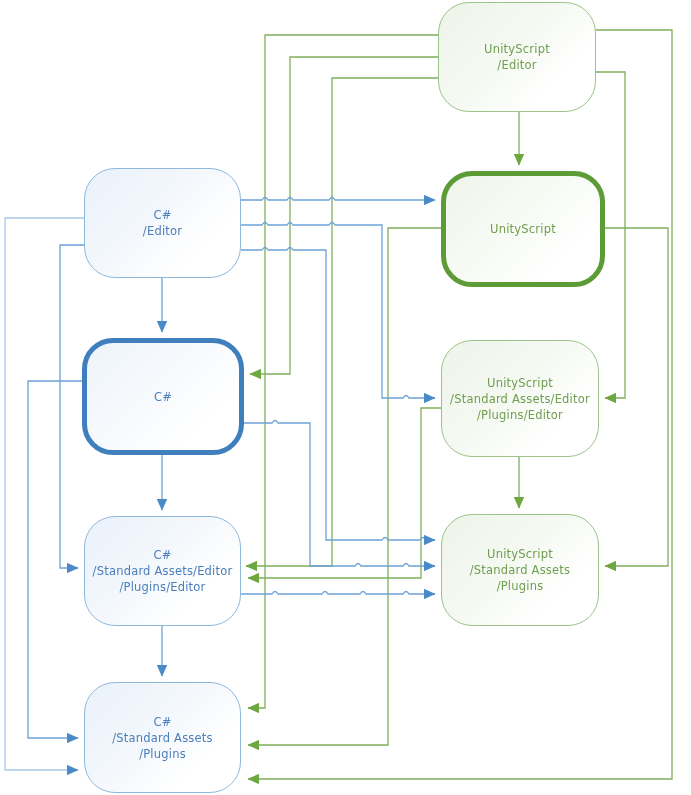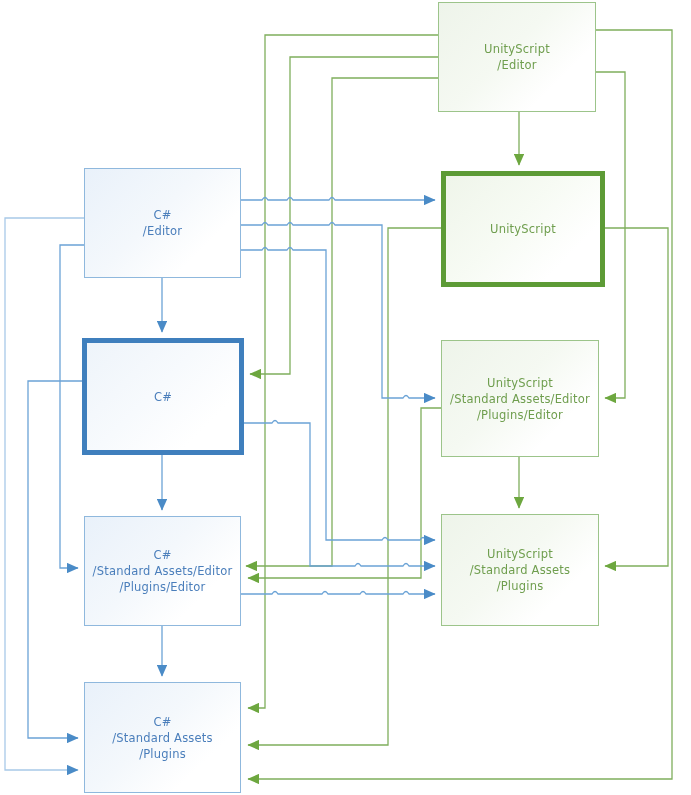--- a/index.html
+++ b/index.html
@@ -1,19 +1,19 @@
 <!DOCTYPE html>
 <html><head>
 <meta charset="utf-8">
 <style>
   html,body{margin:0;padding:0;background:#ffffff;}
   body{font-family:"DejaVu Sans", sans-serif;}
   #stage{position:relative;width:691px;height:795px;background:#ffffff;overflow:hidden;}
   #wires{position:absolute;left:0;top:0;width:691px;height:795px;}
-  .node{position:absolute;box-sizing:border-box;display:flex;align-items:center;justify-content:center;text-align:center;}
+  .node{position:absolute;box-sizing:border-box;display:flex;align-items:center;justify-content:center;text-align:center;border-radius:31px;}
   .node .lbl{font-size:11.5px;line-height:16px;letter-spacing:.2px;white-space:pre-line;}
   .blue{border:1.4px solid #8fb8dd;background:linear-gradient(135deg,#e9f1fa 0%,#f4f8fc 45%,#ffffff 75%);}
   .blue .lbl{color:#4a7ebb;}
   .blue.hl{border:5px solid #3f7fbd;background:linear-gradient(135deg,#eef4fa 0%,#f7fafd 45%,#ffffff 78%);}
   .green{border:1.4px solid #9cc48a;background:linear-gradient(135deg,#eef4ea 0%,#f5f9f2 45%,#ffffff 75%);}
   .green .lbl{color:#6f9e4e;}
   .green.hl{border:5px solid #5d9b36;background:linear-gradient(135deg,#eff5ea 0%,#f7fbf4 45%,#ffffff 78%);}
 </style>
 </head>
 <body>

